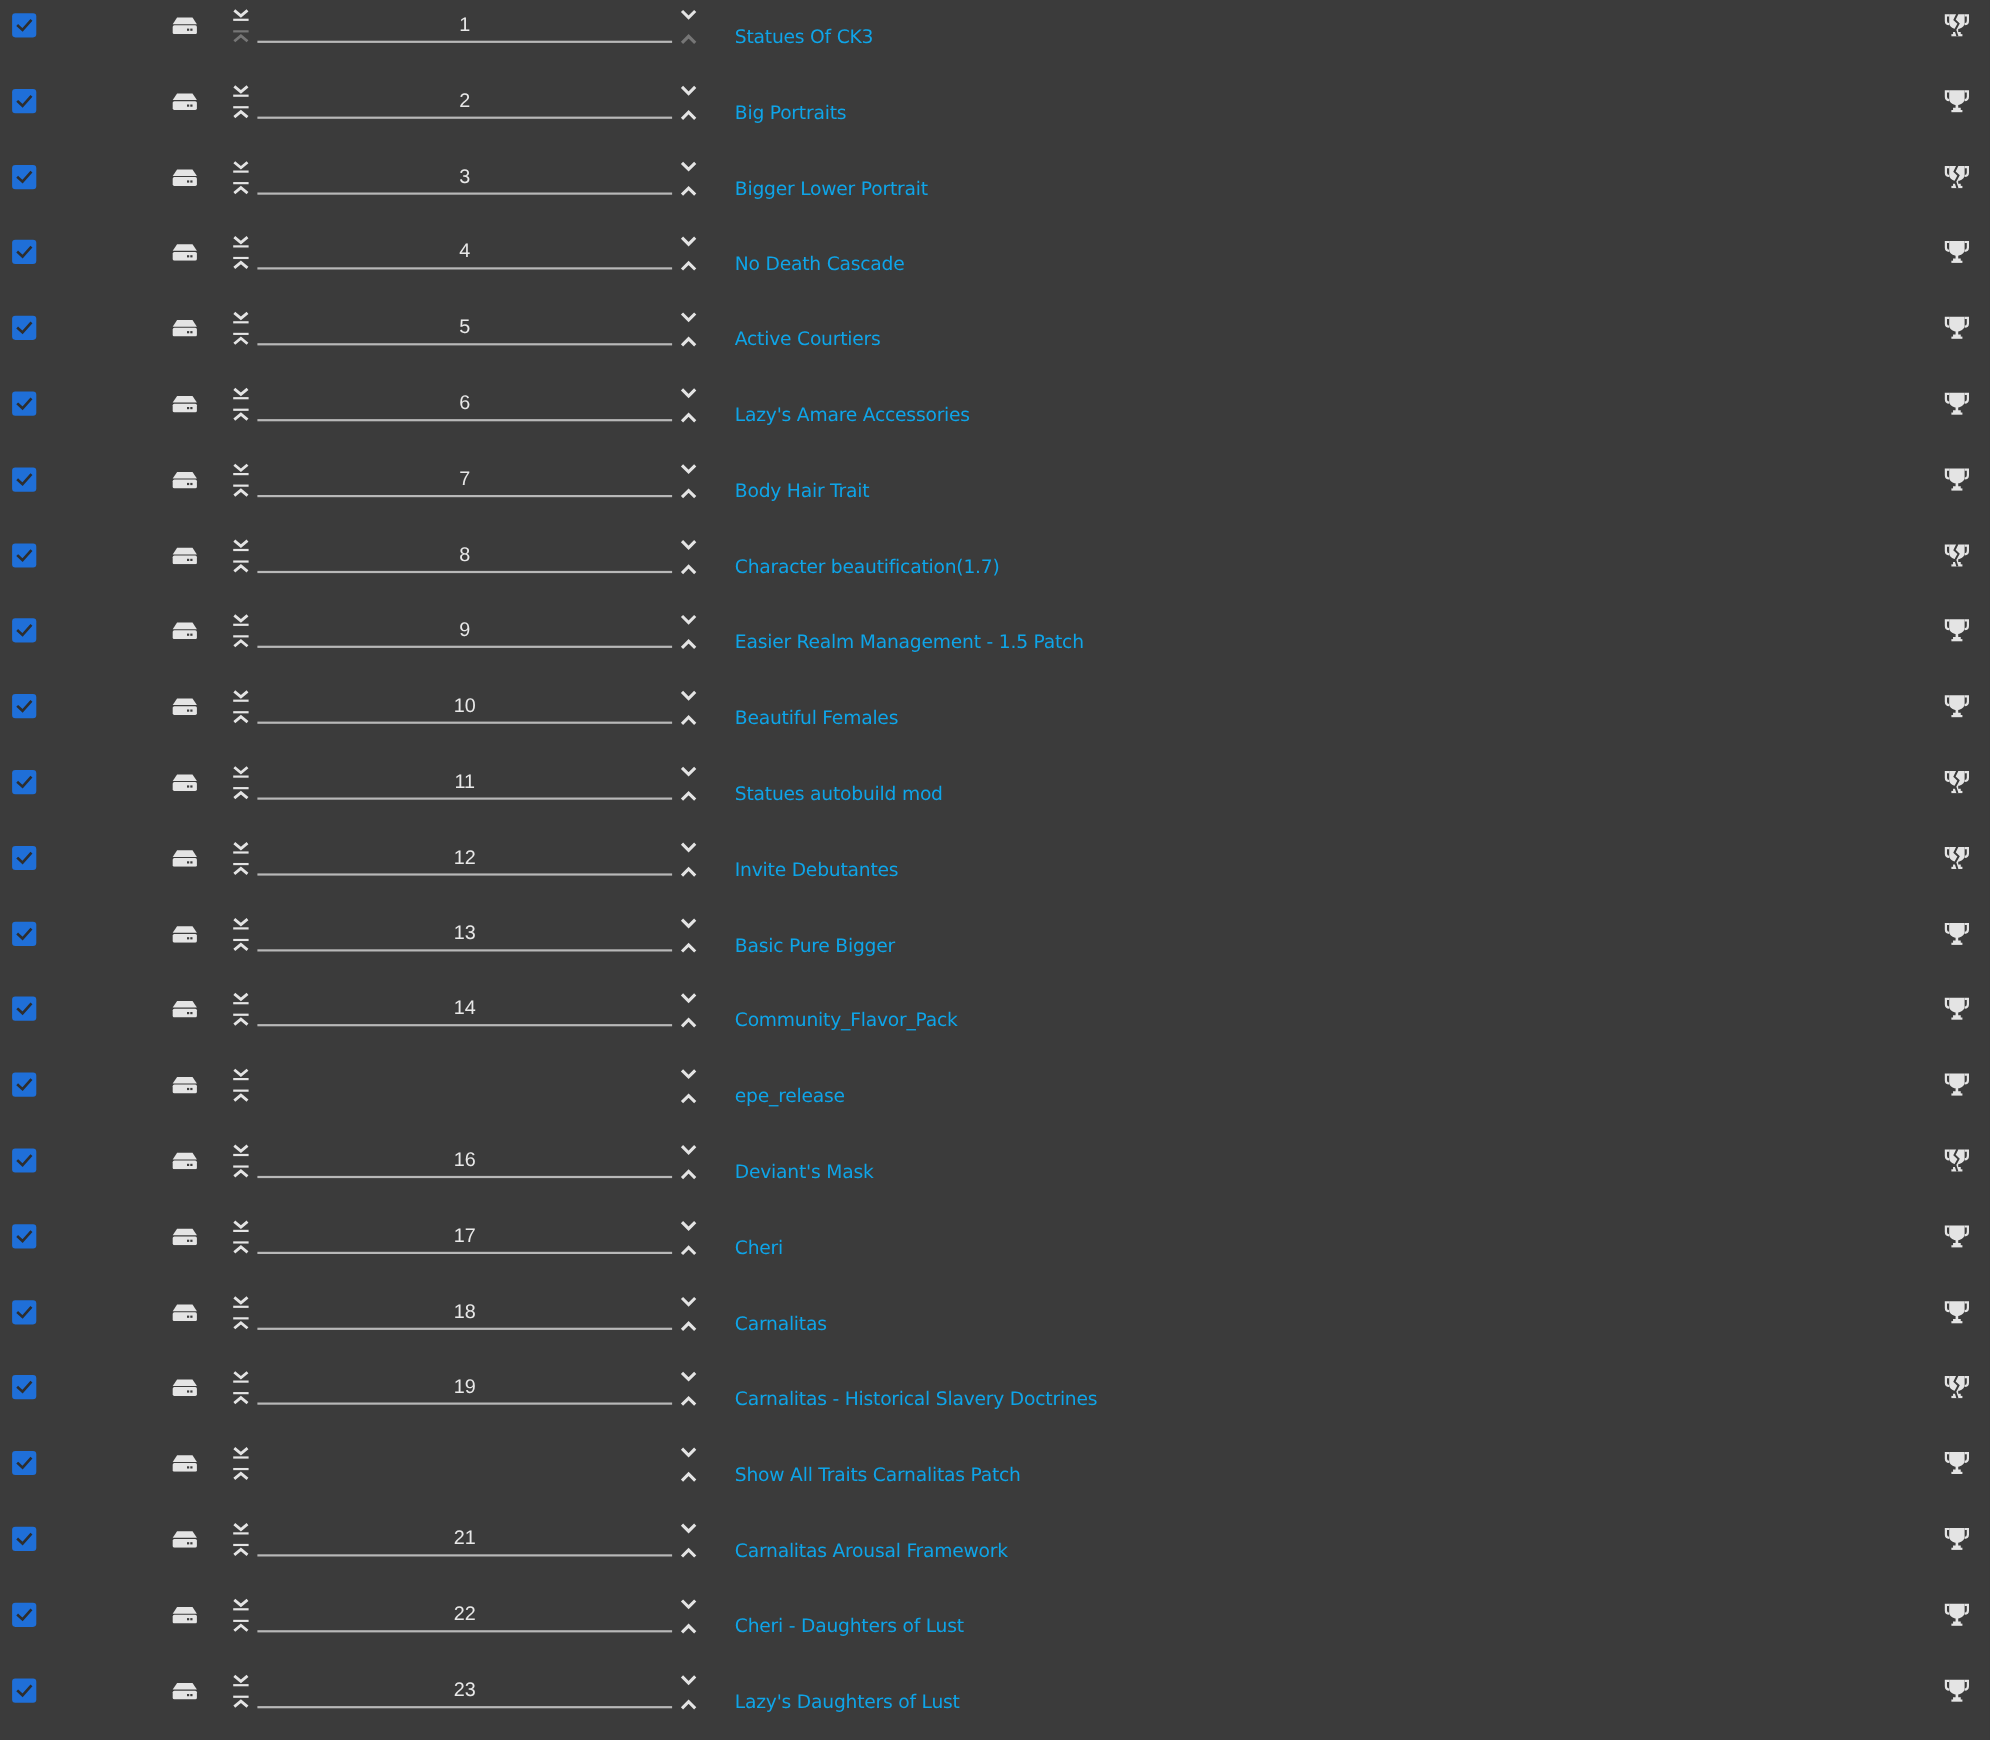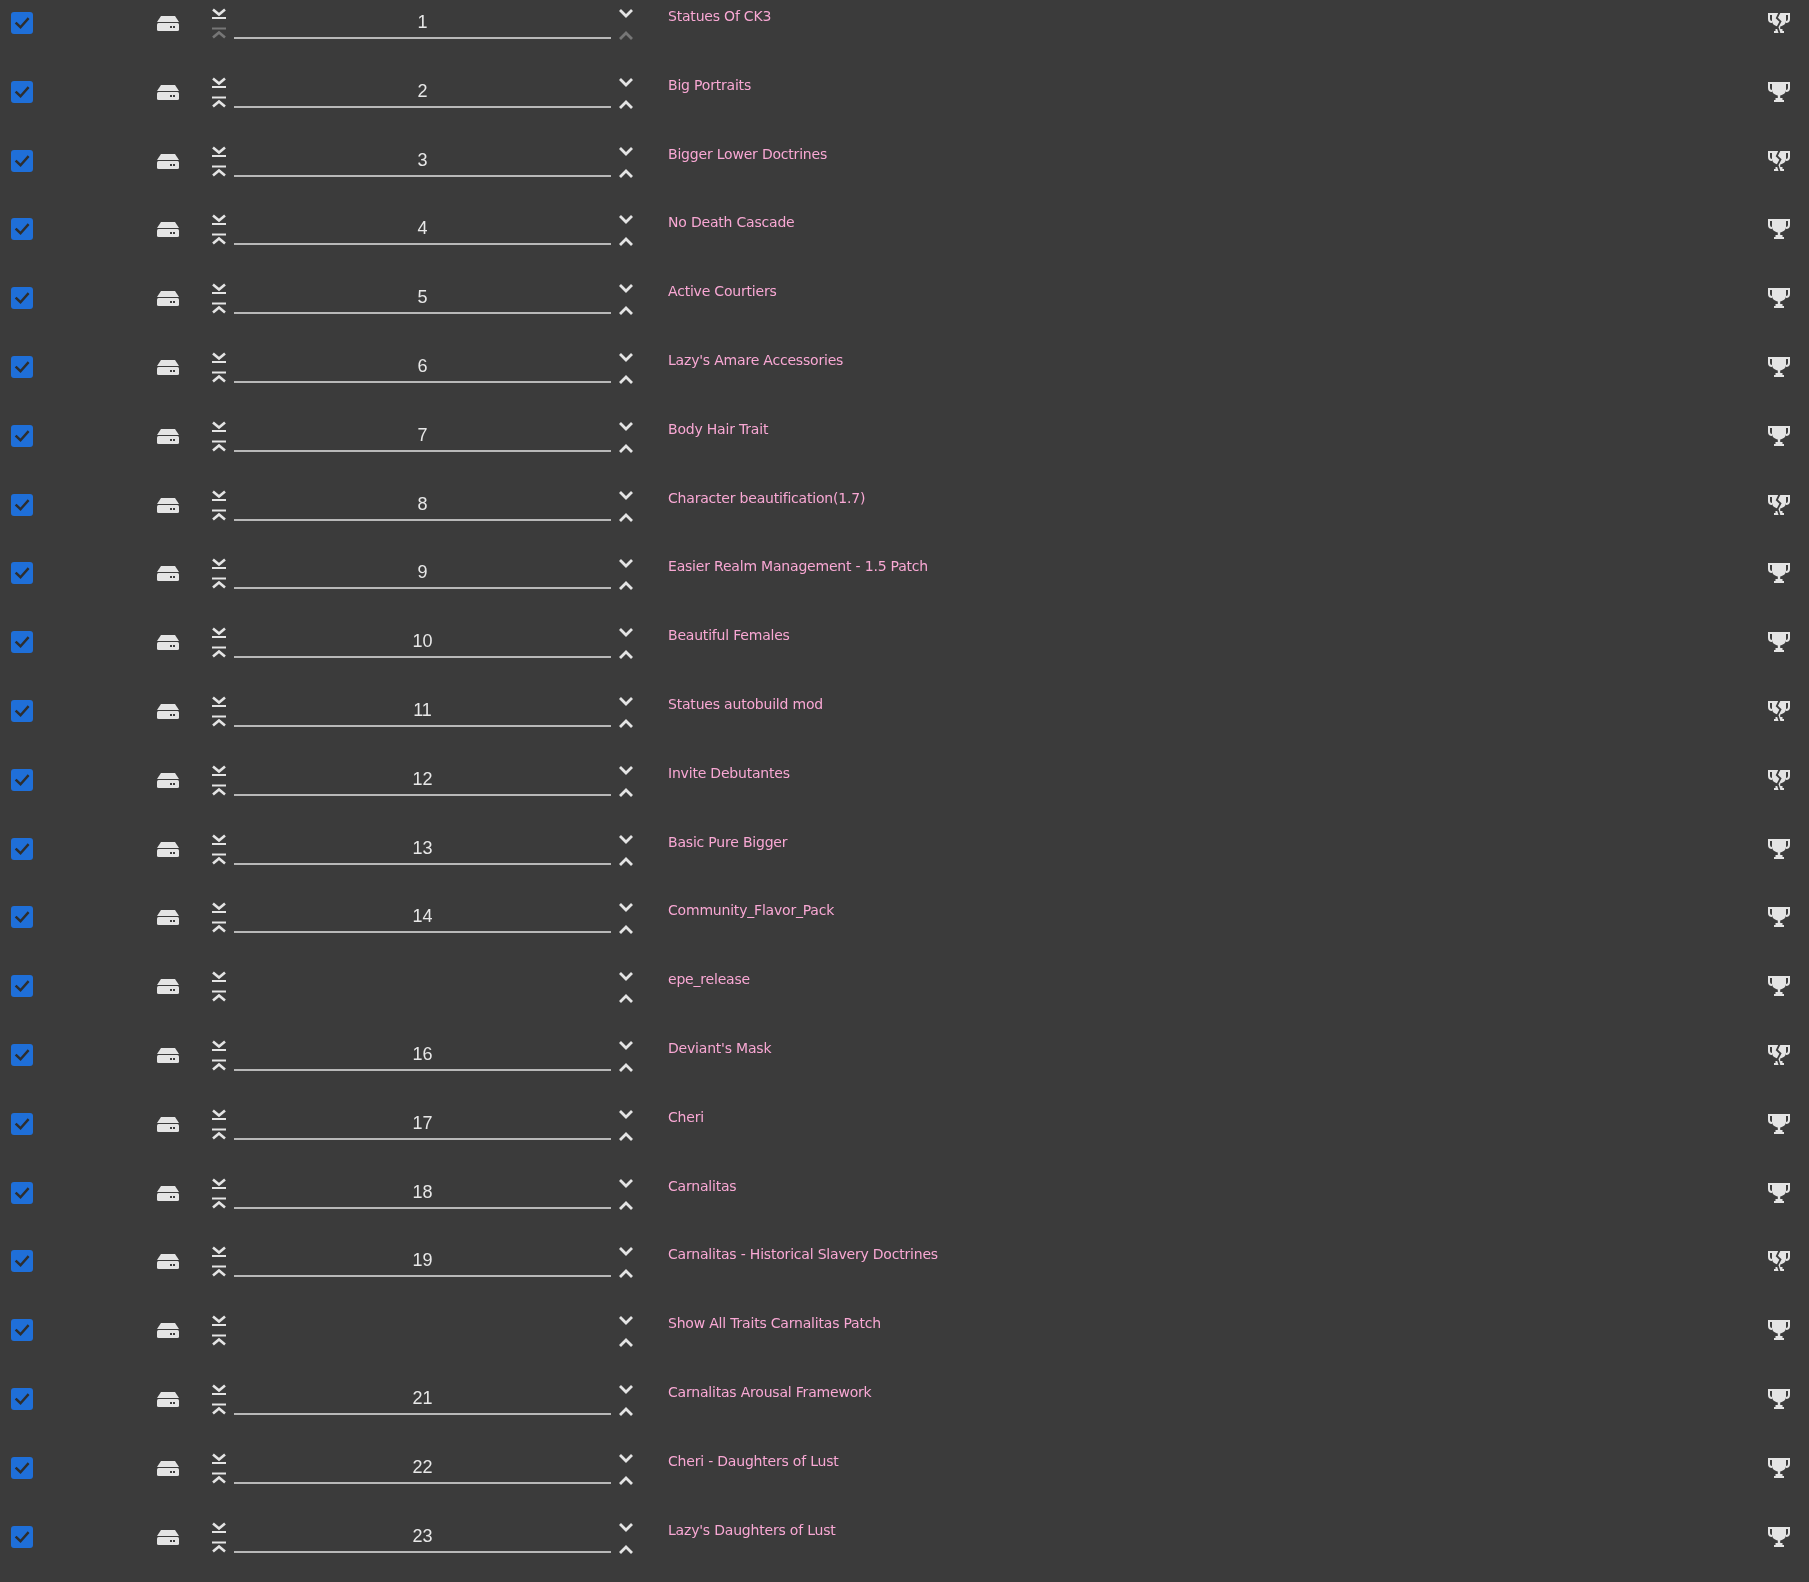--- a/index.html
+++ b/index.html
@@ -71,23 +71,23 @@
     width: 18px;
     height: 12px;
     cursor: pointer;
   }
   .mv-down { top: 8px; }
   .mv-up { top: 29px; }
   .disabled { opacity: 0.35; }
   .mod-name {
     position: absolute;
     left: 668px;
-    top: 8px;
-    font-size: 14px;
-    color: #f9a8d4;
+    top: 24px;
+    font-size: 17px;
+    color: #0ea5e9;
     white-space: nowrap;
     letter-spacing: -0.2px;
   }
   .trophy {
     position: absolute;
     left: 1767px;
     top: 11px;
     width: 24px;
     height: 24px;
     cursor: pointer;
@@ -188,21 +188,21 @@
       <rect x="2" y="0.5" width="14" height="2" fill="#e4e4e4"></rect>
       <path d="M3 10.5 L9 5.5 L15 10.5" fill="none" stroke="#e4e4e4" stroke-width="2.6"></path>
     </svg>
     <input class="order-input" type="text" value="3" style="">
     <svg class="mv-down" viewBox="0 0 18 12">
       <path d="M3 2 L9 8 L15 2" fill="none" stroke="#e4e4e4" stroke-width="2.8"></path>
     </svg>
     <svg class="mv-up" viewBox="0 0 18 12">
       <path d="M3 10 L9 4 L15 10" fill="none" stroke="#e4e4e4" stroke-width="2.8"></path>
     </svg>
-    <span class="mod-name">Bigger Lower Doctrines</span>
+    <span class="mod-name">Bigger Lower Portrait</span>
     <svg class="trophy" viewBox="0 0 24 24">
         <path d="M5 2 H19 V10 C19 13 16 15 13.2 15.4 V18 H15.5 V21 H8.5 V18 H10.8 V15.4 C8 15 5 13 5 10 Z" fill="#e4e4e4"></path>
         <path d="M5 3 H2 V8 C2 10 3.5 11 5 11" fill="none" stroke="#e4e4e4" stroke-width="2"></path>
         <path d="M19 3 H22 V8 C22 10 20.5 11 19 11" fill="none" stroke="#e4e4e4" stroke-width="2"></path>
         <rect x="7" y="20" width="10" height="2" fill="#e4e4e4"></rect>
         <path d="M12.5 1.5 L9.8 7 L13.5 10.5 L10.5 16 L12.5 22" fill="none" stroke="#3b3b3b" stroke-width="1.8"></path>
       </svg>
   </div>
     <div class="row">
     <div class="checkbox" aria-checked="true">

